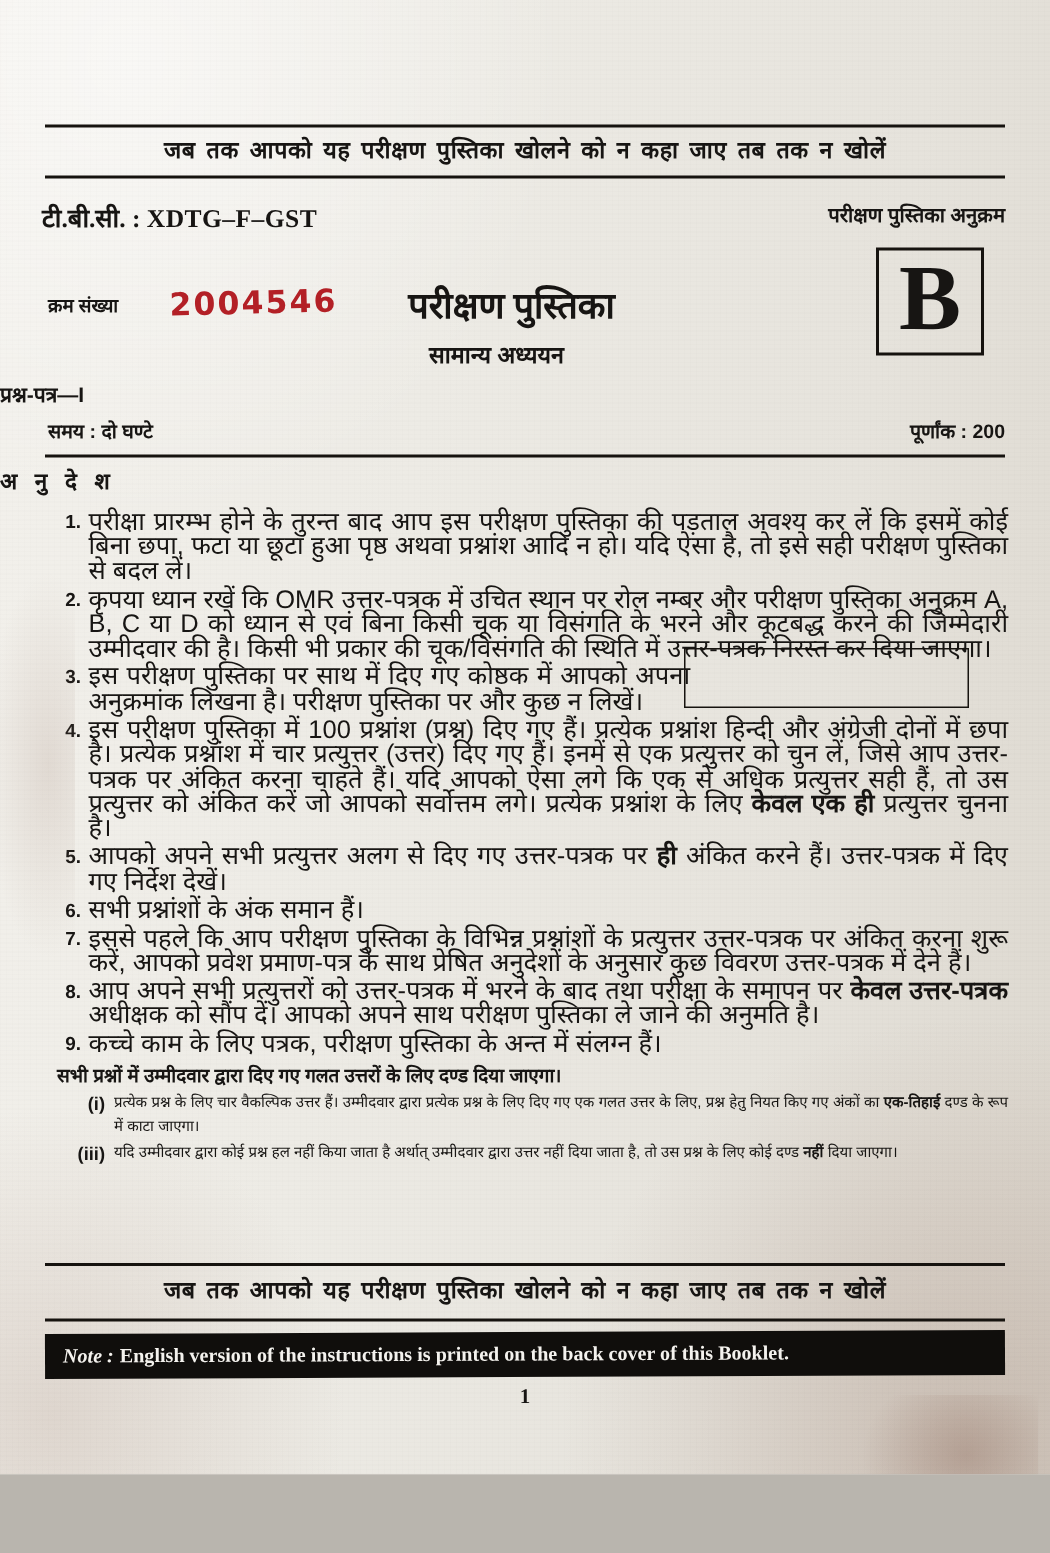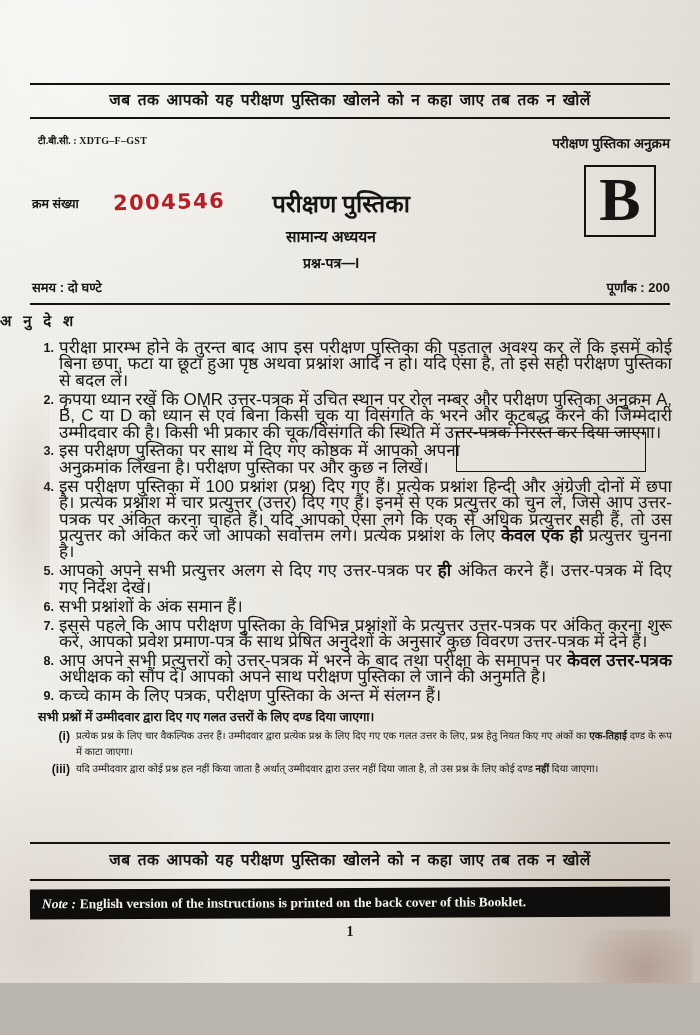--- a/index.html
+++ b/index.html
@@ -62,24 +62,24 @@
     font-weight: 700;
     font-size: 15.5px;
     letter-spacing: .4px;
     word-spacing: 3px;
   }
 
   
   #tbc-code {
     position: absolute;
     top: 133px;
-    left: 38px;
-    font-family: "Liberation Serif", "DejaVu Serif", serif;
-    font-weight: 700;
-    font-size: 10px;
+    left: 28px;
+    font-family: "Liberation Serif", "DejaVu Serif", serif;
+    font-weight: 700;
+    font-size: 17px;
   }
   #tbc-code .code { letter-spacing: .3px; }
   #serial-label {
     position: absolute;
     top: 163px;
     left: 32px;
     font-size: 12.5px;
     font-weight: 600;
     margin-top: 32px;
   }
@@ -141,21 +141,21 @@
     left: 0; right: 0;
     text-align: center;
     font-size: 15.5px;
     font-weight: 600;
     padding-right: 38px;
   }
   #title-paper {
     position: absolute;
     top: 253px;
     left: 0; right: 0;
-    text-align: center;
+    text-align: left;
     font-size: 14px;
     font-weight: 600;
     padding-right: 38px;
   }
 
   #time-text {
     position: absolute;
     top: 278px;
     left: 32px;
     font-size: 13px;

